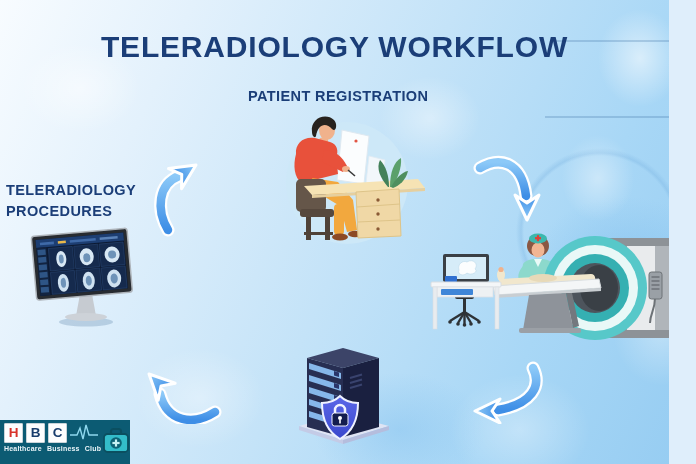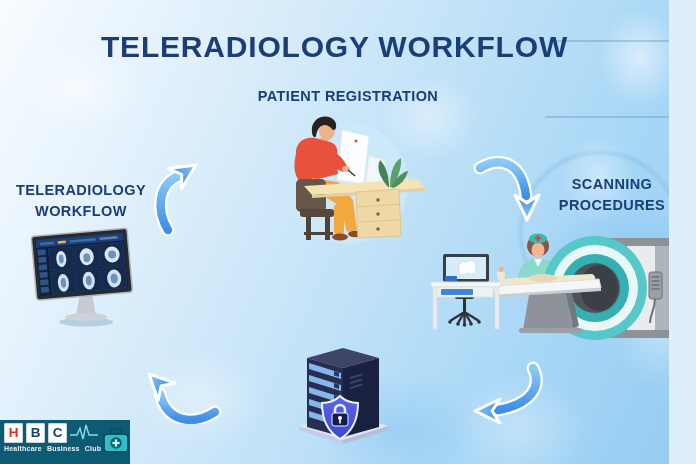--- a/index.html
+++ b/index.html
@@ -21,21 +21,21 @@
       radial-gradient(circle 92px at 600px 232px, transparent 76px, rgba(110,170,220,.28) 79px, transparent 84px),
       radial-gradient(ellipse 130px 95px at 625px 265px, rgba(120,185,235,.45), transparent 72%),
       radial-gradient(ellipse 120px 80px at 400px 430px, rgba(125,190,238,.40), transparent 72%);
   }
   .film-line{position:absolute;height:2px;background:rgba(70,120,170,.28);pointer-events:none;}
   .title{
     position:absolute;left:0;right:0;top:30px;text-align:center;
     font-size:30px;font-weight:800;letter-spacing:.8px;color:#1b3e78;
   }
   .step-label{
-    position:absolute;color:#1b3e78;font-weight:800;text-align:center;
+    position:absolute;color:#1b3e78;font-weight:800;
     font-size:14.5px;line-height:21px;letter-spacing:.4px;
   }
   .lbl-reg{left:248px;width:200px;top:86px;}
   .lbl-scan{left:551px;width:122px;top:174px;}
   .lbl-diag{left:6px;width:150px;top:180px;}
   .lbl-pacs{left:282px;width:120px;top:297px;}
   .art{position:absolute;}
   
   .logo{
     position:absolute;left:0;top:420px;width:130px;height:44px;
@@ -60,27 +60,23 @@
 <div class="stage">
   <div class="ghosts"></div>
   <div class="film-line" style="top:40px;left:555px;width:141px;"></div>
   <div class="film-line" style="top:116px;left:545px;width:151px;"></div>
 
   <div class="title">TELERADIOLOGY WORKFLOW</div>
 
   <div class="step-label lbl-reg">
     <span>PATIENT REGISTRATION</span>
   </div>
-  <div class="step-label lbl-scan">
-    <div>SCANNING</div>
-    <div>PROCEDURES</div>
-  </div>
   <div class="step-label lbl-diag">
     <div>TELERADIOLOGY</div>
-    <div>WORKFLOW</div>
+    <div>PROCEDURES</div>
   </div>
   <div class="step-label lbl-pacs">
   </div>
 
   <svg class="art" style="left:268px;top:108px;" width="168" height="136" viewBox="0 0 168 136">
     <circle cx="79" cy="75" r="61" fill="#cde8f8"></circle>
     <polygon points="74,22 101,28 96,76 69,72" fill="#fbfdfe" stroke="#dfe9f1" stroke-width="1"></polygon>
     <polygon points="101,48 117,52 114,78 98,75" fill="#f2f7fb" stroke="#e2ebf2" stroke-width="0.8"></polygon>
     <circle cx="88" cy="33" r="1.6" fill="#e25544"></circle>
 

